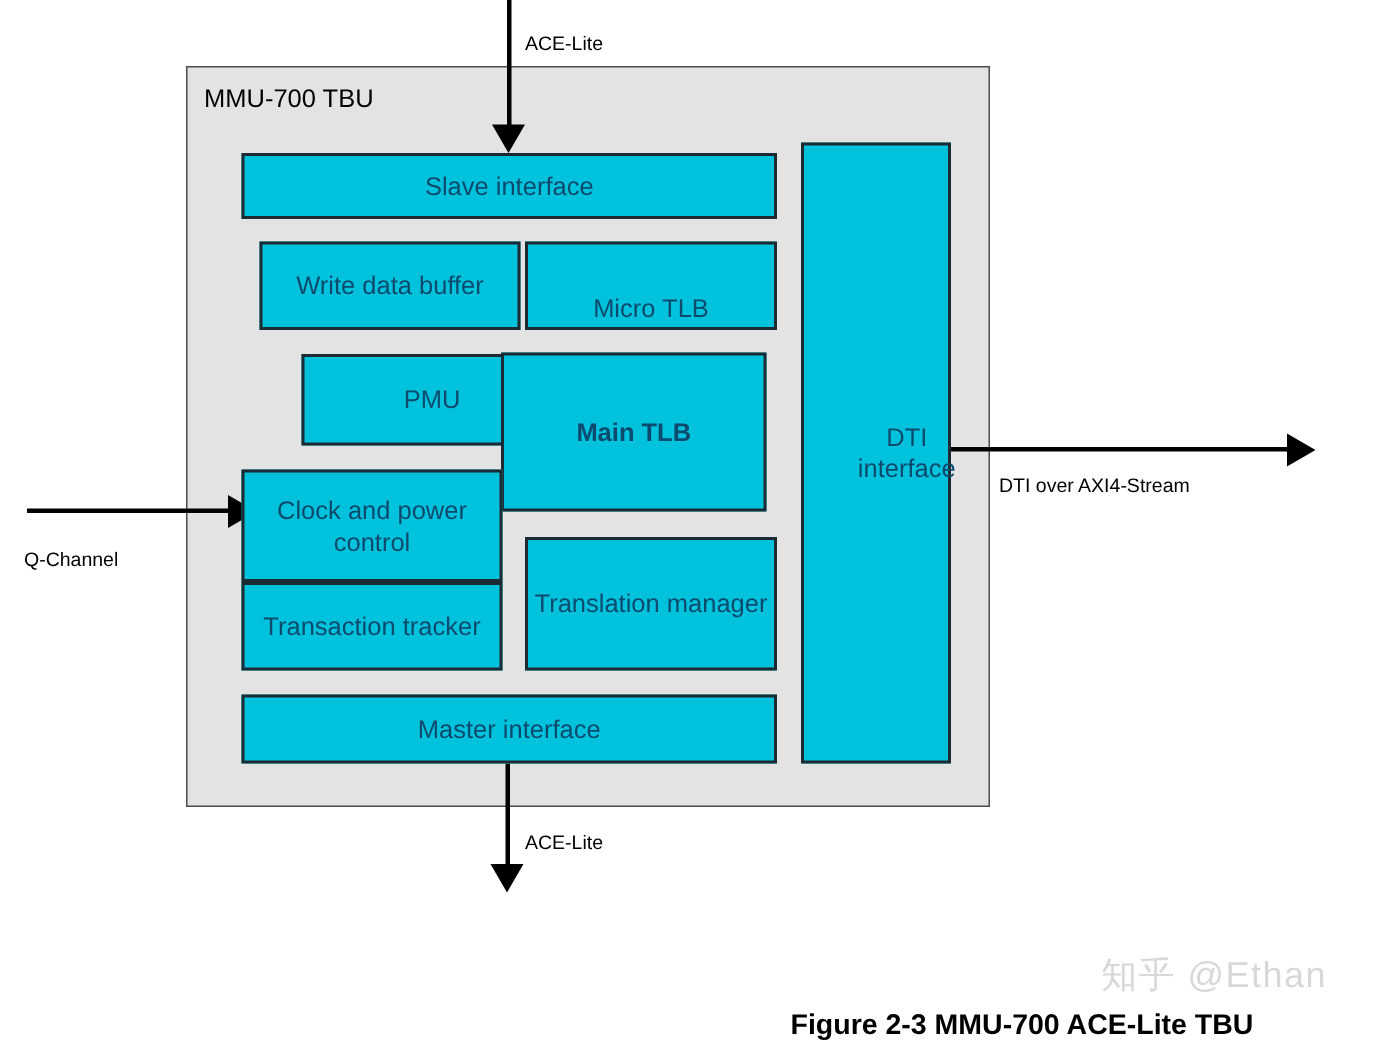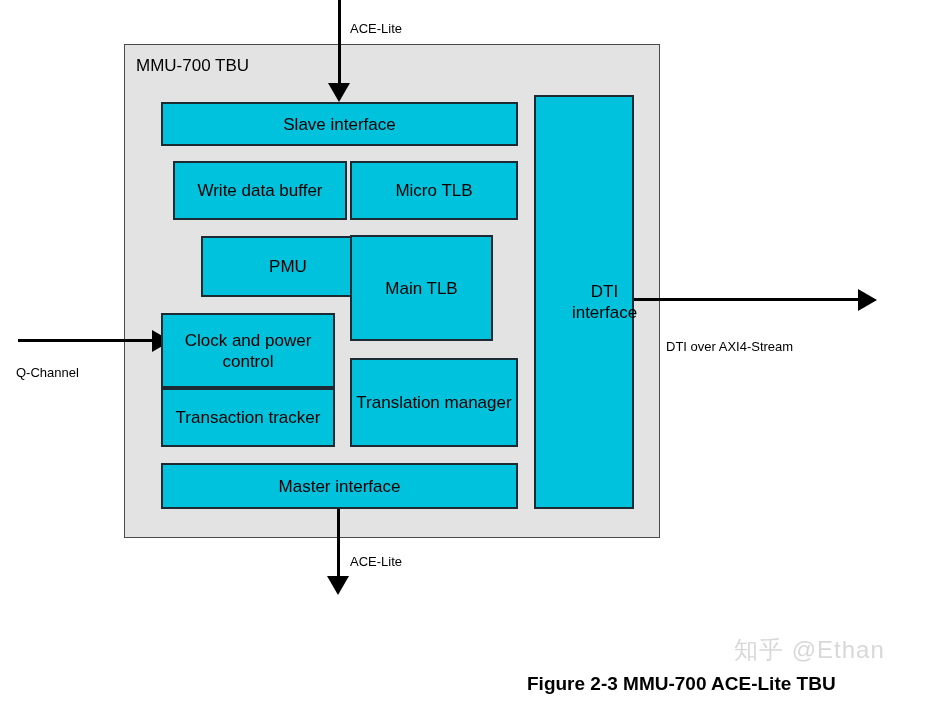--- a/index.html
+++ b/index.html
@@ -37,21 +37,21 @@
     color: #000000;
     line-height: 22px;
     white-space: nowrap;
   }
   
   .blk {
     position: absolute;
     background: #00c2dc;
     border: 2px solid #1c2b33;
     box-sizing: border-box;
-    color: #000000;
+    color: #0c4a6e;
     font-size: 17px;
     line-height: 21px;
     text-align: center;
     display: flex;
     align-items: center;
     justify-content: center;
     padding: 2px 4px;
   }
   .blk span { display: block; }
   
@@ -114,43 +114,43 @@
   <div class="vline" style="left:338px; top:0px; height:86px;"></div>
   <div class="arrow-down" style="left:328px; top:83px;"></div>
   <div class="edge-label" style="left:350px; top:18px;">ACE-Lite</div>
 
   <div class="hline" style="left:18px; top:339px; width:139px;"></div>
   <div class="arrow-right" style="left:152px; top:330px;"></div>
   <div class="edge-label" style="left:16px; top:362px;">Q-Channel</div>
 
   <div class="hline" style="left:634px; top:298px; width:233px;"></div>
   <div class="arrow-right" style="left:858px; top:289px;"></div>
-  <div class="edge-label" style="left:666px; top:336px;">DTI over AXI4-Stream</div>
+  <div class="edge-label" style="left:666px; top:313px;">DTI over AXI4-Stream</div>
 
   <div class="vline" style="left:337px; top:509px; height:70px;"></div>
   <div class="arrow-down" style="left:327px; top:576px;"></div>
   <div class="edge-label" style="left:350px; top:551px;">ACE-Lite</div>
 
   <div class="blk" style="left:161px; top:102px; width:357px; height:44px;">
     <span>Slave interface</span>
   </div>
 
   <div class="blk" style="left:161px; top:161px; width:174px; height:59px;margin-left:12px;">
     <span>Write data buffer</span>
   </div>
 
-  <div class="blk" style="left:350px; top:161px; width:168px; height:59px;">
+  <div class="blk" style="left:350px; top:161px; width:168px; height:59px;align-items:flex-end;">
     <span>Micro TLB</span>
   </div>
 
   <div class="blk" style="left:161px; top:236px; width:174px; height:61px;margin-left:40px;">
     <span>PMU</span>
   </div>
 
-  <div class="blk" style="left:350px; top:235px; width:143px; height:106px;">
+  <div class="blk" style="left:334px; top:235px; width:177px; height:106px;font-weight:bold;">
     <span>Main TLB</span>
   </div>
 
   <div class="blk" style="left:161px; top:313px; width:174px; height:75px;">
     <span>Clock and power control</span>
   </div>
 
   <div class="blk" style="left:350px; top:358px; width:168px; height:89px;text-align:right;">
     <span>Translation manager</span>
   </div>

